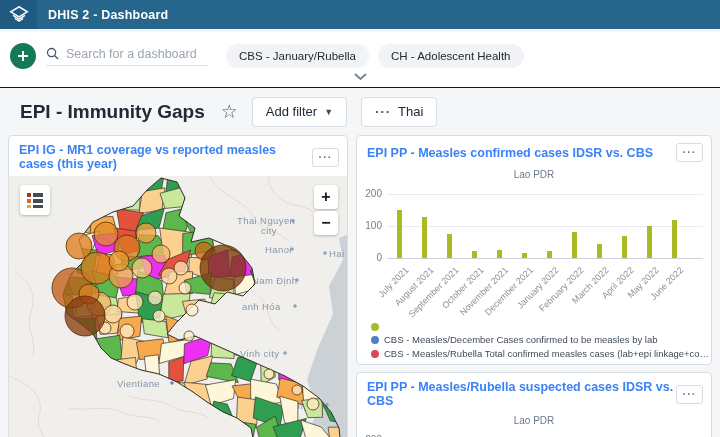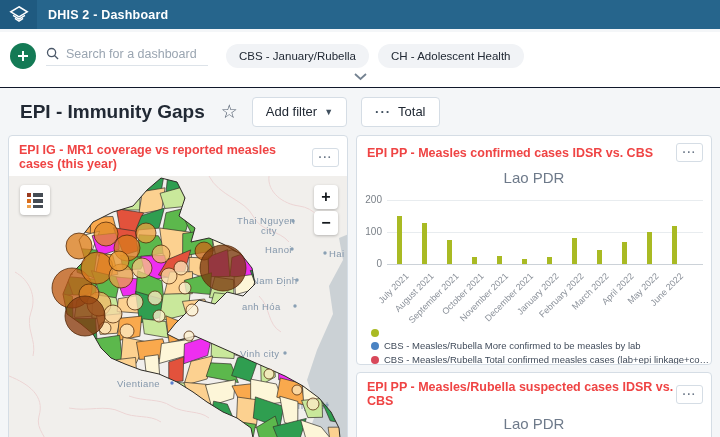--- a/index.html
+++ b/index.html
@@ -29,34 +29,34 @@
   .titlebar { position:absolute; top:88px; left:0; right:0; height:47px; display:flex; align-items:center; padding:0 20px; gap:14px; }
   .dash-title { font-size:19px; font-weight:bold; color:#212934; }
   .star { font-size:19px; color:#4a5768; cursor:pointer; line-height:1; margin-left:2px; }
   .tb-btn { display:flex; align-items:center; gap:7px; background:#fff; border:1px solid #d5dde5; border-radius:4px; height:30px; padding:0 13px; font-size:13px; color:#212934; cursor:pointer; font-family:"Liberation Sans",sans-serif; }
   .tb-btn .caret { font-size:9px; color:#41505f; }
   .tb-btn .dots-prefix { color:#41505f; letter-spacing:1px; font-weight:bold; }
 
   
   .card { position:absolute; background:#fff; border:1px solid #d5dde5; border-radius:4px; overflow:hidden; }
   .card-head { display:flex; align-items:center; justify-content:space-between; padding:7px 8px 5px 10px; }
-  .card-title { font-size:12.5px; font-weight:bold; color:#ef4444; }
+  .card-title { font-size:12.5px; font-weight:bold; color:#3b82f6; }
   .more-btn { min-width:27px; height:19px; background:#fff; border:1px solid #d5dde5; border-radius:3px; color:#6e7a8a; font-size:11px; font-weight:bold; letter-spacing:1px; line-height:15px; cursor:pointer; }
 
   #map-card { left:8px; top:135px; width:340px; height:310px; }
   .map-wrap { position:relative; width:338px; height:272px; }
   .map-ctl { position:absolute; background:#fff; border:none; border-radius:4px; box-shadow:0 1px 3px rgba(0,0,0,.25); cursor:pointer; }
   #legend-btn { left:11px; top:9px; width:30px; height:30px; display:flex; align-items:center; justify-content:center; }
   #zoom-in  { right:9px; top:9px;  width:24px; height:24px; font-size:16px; font-weight:bold; color:#14181c; line-height:22px; }
   #zoom-out { right:9px; top:35px; width:24px; height:24px; font-size:16px; font-weight:bold; color:#14181c; line-height:20px; }
 
   .chart-card { left:356px; width:356px; height:230px; }
   #chart-card-0 { top:135px; }
   #chart-card-1 { top:372px; }
-  .chart-sub { text-align:center; font-size:15px; color:#6e7a8a; margin-top:2px; }
+  .chart-sub { text-align:center; font-size:10px; color:#6e7a8a; margin-top:2px; }
   .chart-area { position:relative; height:80px; margin-top:6px; }
   .gridline { position:absolute; height:1px; background:#e8ecef; }
   .gridline.axis { background:#ccd2d8; }
   .ylab { position:absolute; left:0; width:25px; text-align:right; font-size:10px; color:#7a8088; }
   .bar { position:absolute; }
   .xanchor { position:absolute; width:0; height:0; }
   .xlab { position:absolute; right:0; top:0; transform:rotate(-45deg); transform-origin:top right; white-space:nowrap; font-size:9px; color:#8a9099; }
   .legend { margin:57px 0 0 14px; display:flex; flex-direction:column; gap:3px; }
   .legend-row { display:flex; align-items:center; gap:5px; }
   .legend-dot { width:8px; height:8px; border-radius:50%; flex:0 0 auto; }
@@ -108,21 +108,21 @@
 
   <div class="titlebar">
     <span class="dash-title">EPI - Immunity Gaps</span>
     <span class="star">☆</span>
     <button class="tb-btn">
       <span>Add filter</span>
       <span class="caret">▼</span>
     </button>
     <button class="tb-btn">
       <span class="dots-prefix">···</span>
-      <span>Total</span>
+      <span>Thai</span>
     </button>
   </div>
 
   <div class="card" id="map-card">
     <div class="card-head">
       <span class="card-title">EPI IG - MR1 coverage vs reported measles cases (this year)</span>
       <button class="more-btn">···</button>
     </div>
     <div class="map-wrap">
       <svg id="map-svg" width="338" height="272" viewBox="0 0 338 272">
@@ -455,21 +455,21 @@
         <div class="xanchor" style="left: 321.5px; top: 79px;">
           <span class="xlab">June 2022</span>
         </div>
       </div>
     <div class="legend">
         <div class="legend-row">
           <span class="legend-dot" style="background: rgb(169, 186, 35);"></span>
         </div>
         <div class="legend-row">
           <span class="legend-dot" style="background: rgb(74, 131, 195);"></span>
-          <span class="legend-txt">CBS - Measles/Rubella More confirmed to be measles by lab</span>
+          <span class="legend-txt">CBS - Measles/December Cases confirmed to be measles by lab</span>
         </div>
         <div class="legend-row">
           <span class="legend-dot" style="background: rgb(216, 72, 90);"></span>
           <span class="legend-txt">CBS - Measles/Rubella Total confirmed measles cases (lab+epi linkage+compatibl…</span>
         </div>
       </div>
   </div>
 
   <div class="card chart-card" id="chart-card-1">
     <div class="card-head">

